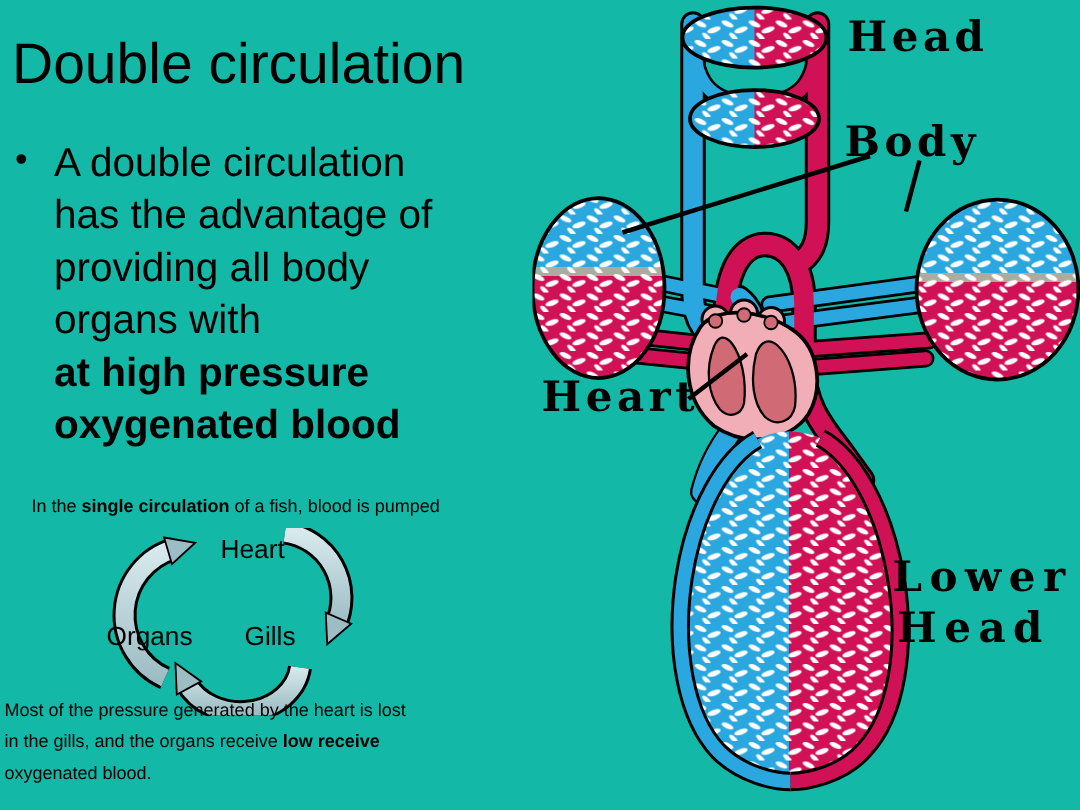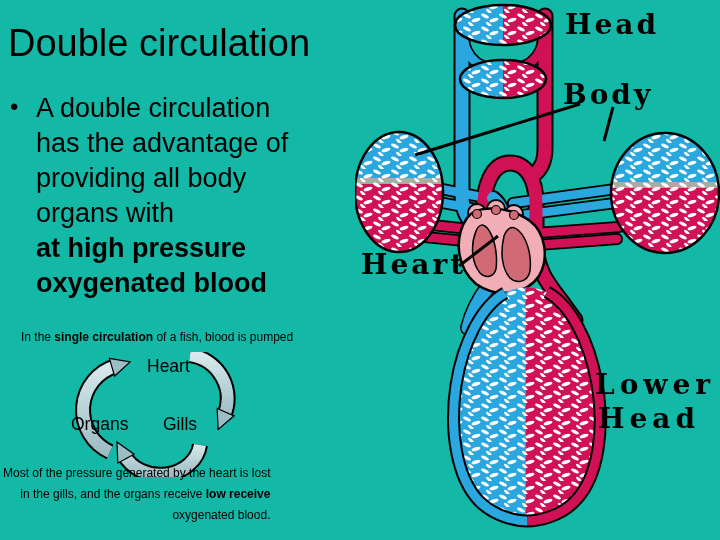--- a/index.html
+++ b/index.html
@@ -7,21 +7,21 @@
          font-family:"Liberation Sans",sans-serif;color:#000;}
   .title{position:absolute;left:8px;top:22px;font-size:38px;line-height:42px;}
   .bullet{position:absolute;left:10px;top:91px;width:340px;font-size:27px;line-height:35px;}
   .bullet .marker{position:absolute;left:0;top:-2px;font-size:24px;}
   .bullet .lines{margin-left:26px;}
   .b{font-weight:bold;}
   .small{font-size:12px;}
   .intro{position:absolute;left:21px;top:330px;white-space:nowrap;}
   .cycle{position:absolute;left:52px;top:352px;width:210px;height:125px;}
   .cycle .node{position:absolute;font-size:17.5px;white-space:nowrap;}
-  .outro{position:absolute;left:3px;top:463px;line-height:21px;white-space:nowrap;text-align:right;}
+  .outro{position:absolute;left:3px;top:463px;line-height:21px;white-space:nowrap;}
   .anatomy{position:absolute;left:355px;top:0;width:365px;height:540px;}
   .anatomy svg{position:absolute;left:0;top:0;}
   .dlabel{position:absolute;font-family:"DejaVu Serif",serif;font-weight:bold;
           font-size:28px;letter-spacing:3px;white-space:nowrap;}
   .dlabel.lower{letter-spacing:5px;line-height:34px;text-align:center;}
 </style>
 </head>
 <body>
 
 <div class="slide">

